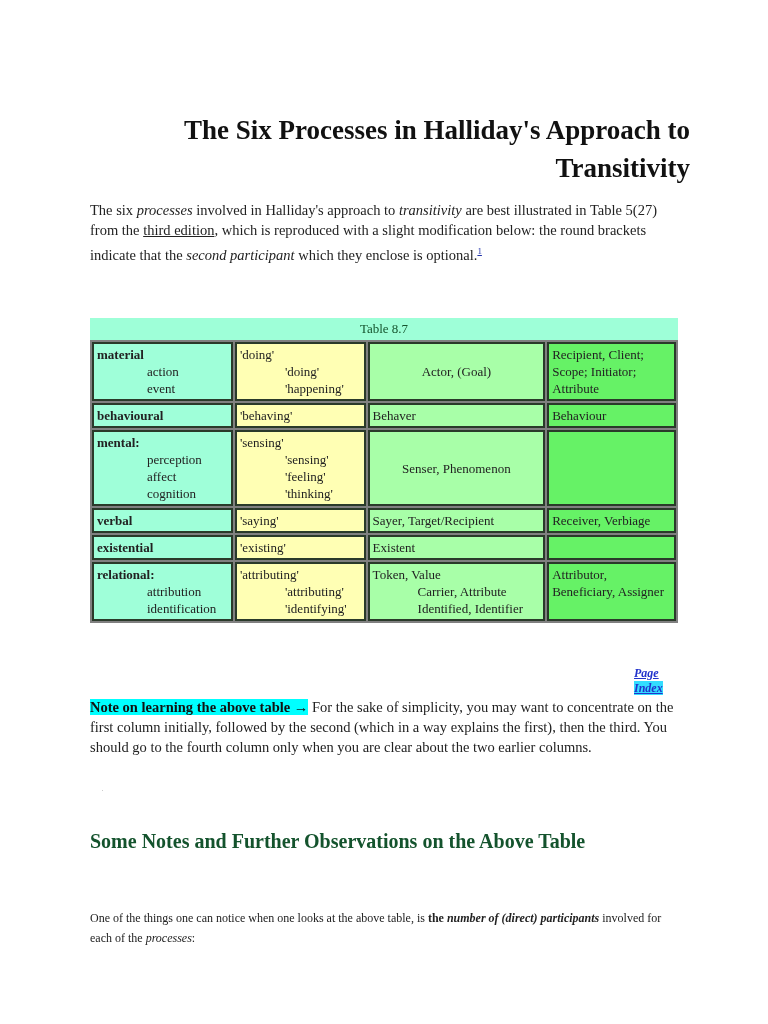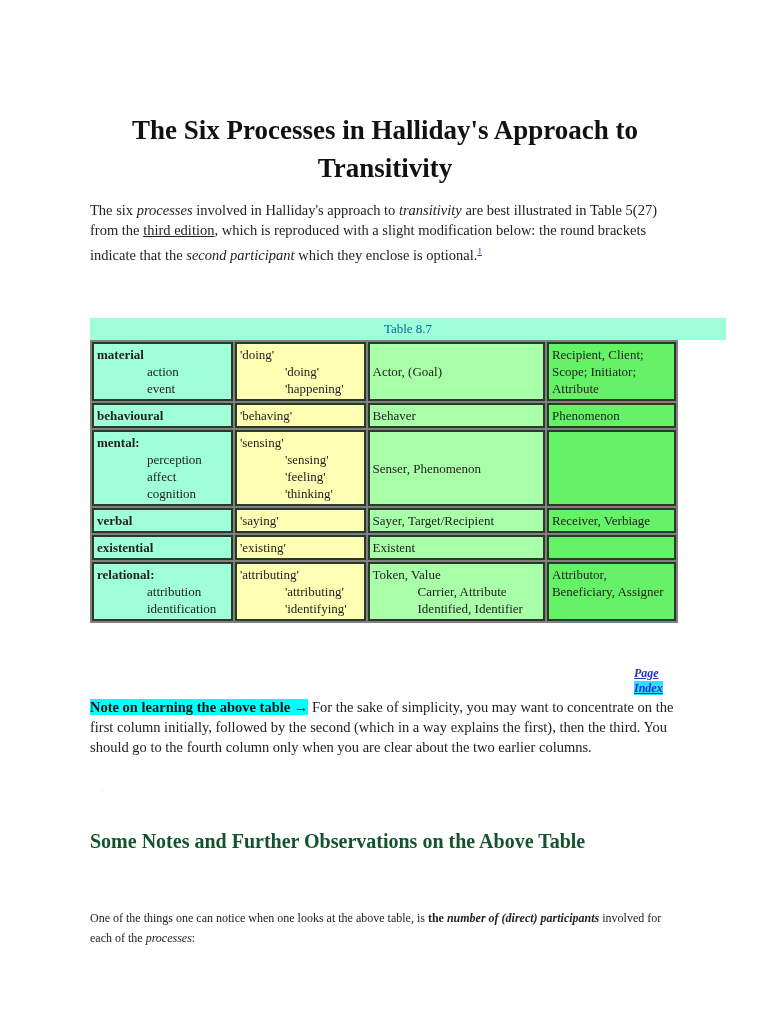--- a/index.html
+++ b/index.html
@@ -1,34 +1,34 @@
 <!DOCTYPE html>
 <html><head>
 <meta charset="utf-8">
 <style>
   html, body { margin: 0; padding: 0; background: #ffffff; }
   body { width: 768px; height: 1024px; position: relative; overflow: hidden;
          font-family: "Liberation Serif", "DejaVu Serif", serif; color: #222; }
   .page { position: absolute; left: 90px; top: 0; width: 590px; }
   h1 { font-family: "Liberation Serif", serif; font-weight: bold; font-size: 27px; line-height: 38px;
-       text-align: center; margin: 0; position: absolute; top: 111px; left: -10px; width: 610px; color: #111; }
+       text-align: right; margin: 0; position: absolute; top: 111px; left: -10px; width: 610px; color: #111; }
   .intro { position: absolute; top: 200px; left: 0; width: 590px; font-size: 14.5px; line-height: 20px; }
   .intro a { color: #222; text-decoration: underline; }
   .intro sup a { color: #2233aa; font-size: 9px; }
-  .caption { position: absolute; top: 318px; left: 0; width: 636px; height: 22px;
-             background: #9effd8; text-align: center; font-size: 13px; line-height: 22px; color: #0369a1; }
+  .caption { position: absolute; top: 318px; left: 0; width: 588px; height: 22px;
+             background: #9effd8; text-align: center; font-size: 13px; line-height: 22px; color: #14532d; }
   table.proc { position: absolute; top: 340px; left: 0; width: 588px; border-collapse: separate;
                border-spacing: 2px; background: #808080; font-size: 13px; }
   table.proc td, table.proc th { border: 2px solid #2a3a2a; padding: 2px 3px; vertical-align: top; line-height: 17px; }
   table.proc th { font-weight: bold; text-align: center; vertical-align: middle; height: 37px; font-size: 13px; }
   .c1 { background: #9fffd9; width: 132px; }
   .c2 { background: #ffffb4; width: 122px; }
   .c3 { background: #a8ffa8; width: 174px; }
   .c4 { background: #66f266; width: 124px; }
-  .vmid { vertical-align: middle !important; }
+  .vmid { vertical-align: middle !important; text-align: center; }
   .ind1 { padding-left: 50px; display: block; }
   .ind2 { padding-left: 45px; display: block; }
   .ind3 { padding-left: 45px; display: block; }
   .b { font-weight: bold; }
   .pageindex { position: absolute; top: 666px; left: 544px; font-size: 12px; font-style: italic; font-weight: bold; }
   .pageindex a { color: #2233cc; text-decoration: underline; }
   .pageindex .hl { background: #33ddff; }
   .note { position: absolute; top: 697px; left: 0; width: 590px; font-size: 14.5px; line-height: 20px; }
   .note .hl { background: #00ffff; font-weight: bold; color: #111; }
   .dot { position: absolute; top: 790px; left: 12px; width: 1px; height: 1px; background: #ccc; }
@@ -52,21 +52,21 @@
       <td class="c1"><span class="b">material</span><span class="ind1">action</span><span class="ind1">event</span></td>
       <td class="c2"><span>'doing'</span><span class="ind2">'doing'</span><span class="ind2">'happening'</span></td>
       <td class="c3 vmid">Actor, (Goal)</td>
       <td class="c4">Recipient, Client; Scope; Initiator; Attribute</td>
     </tr>
 
     <tr>
       <td class="c1"><span class="b">behavioural</span></td>
       <td class="c2">'behaving'</td>
       <td class="c3">Behaver</td>
-      <td class="c4">Phenomenon</td>
+      <td class="c4">Behaviour</td>
     </tr>
 
     <tr>
       <td class="c1"><span class="b">mental:</span><span class="ind1">perception</span><span class="ind1">affect</span><span class="ind1">cognition</span></td>
       <td class="c2"><span>'sensing'</span><span class="ind2">'sensing'</span><span class="ind2">'feeling'</span><span class="ind2">'thinking'</span></td>
       <td class="c3 vmid">Senser, Phenomenon</td>
       <td class="c4"></td>
     </tr>
 
     <tr>

